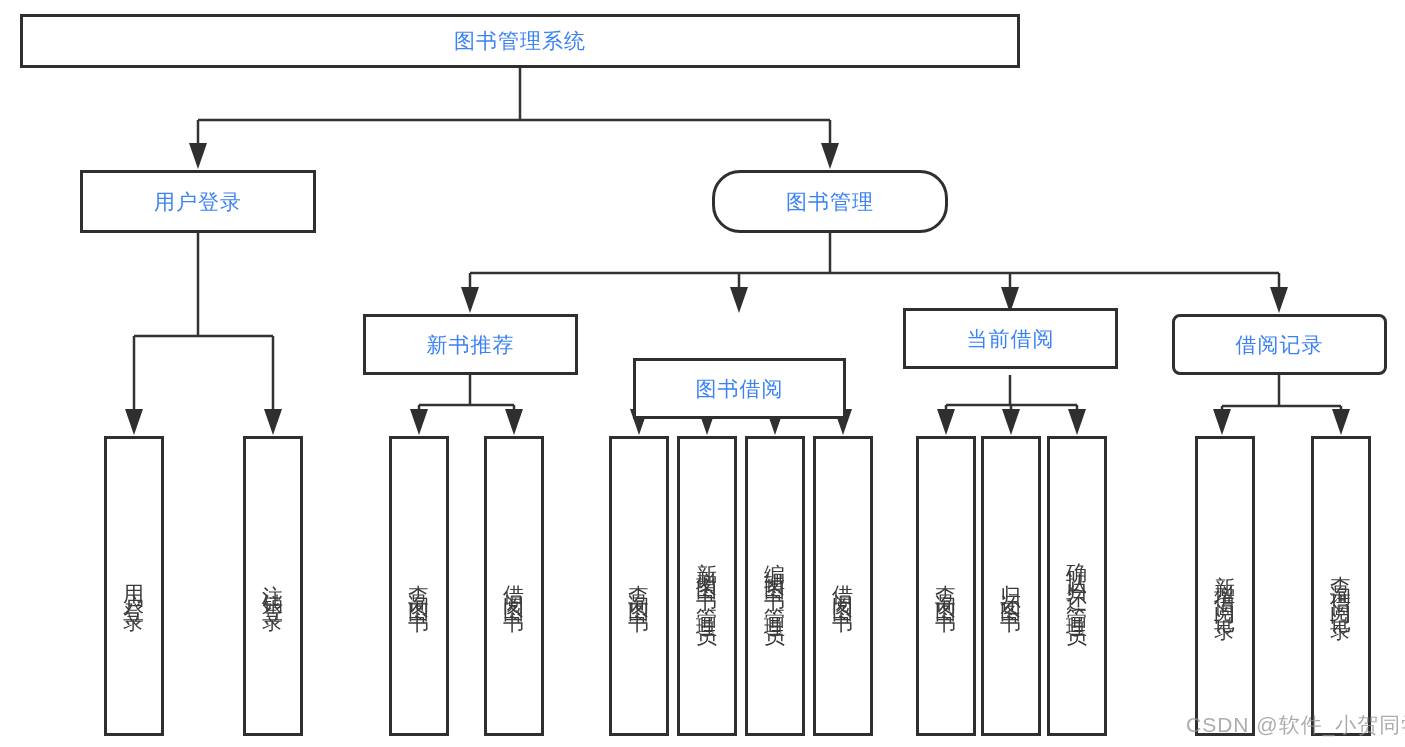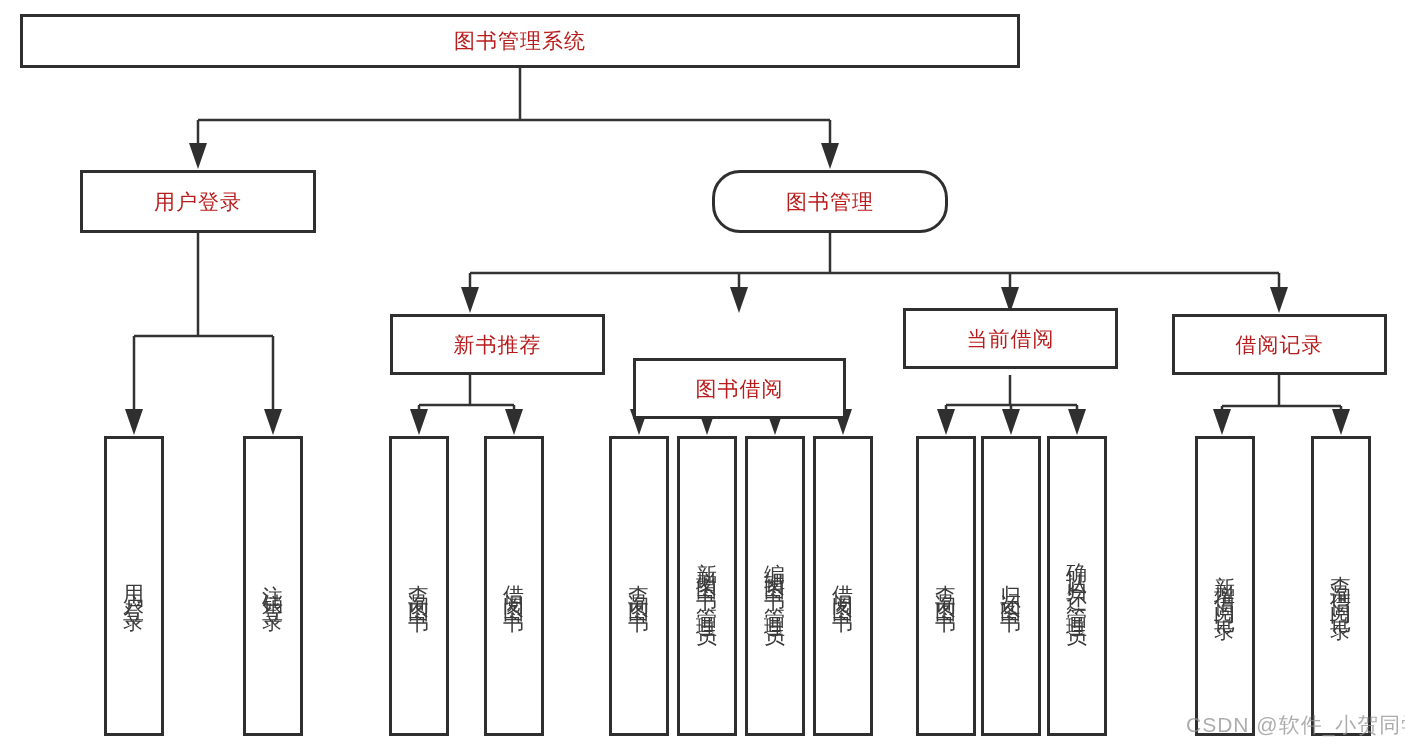--- a/index.html
+++ b/index.html
@@ -18,21 +18,21 @@
     position: absolute;
     left: 0; top: 0;
     width: 1405px; height: 747px;
     z-index: 1;
   }
 
   .node {
     position: absolute;
     background: #ffffff;
     border: 3px solid #2f2f2f;
-    color: #b91c1c;
+    color: #3b82f6;
     display: flex;
     align-items: center;
     justify-content: center;
     font-size: 21px;
     z-index: 2;
     letter-spacing: 1px;
   }
 
   .vnode {
     position: absolute;
@@ -149,30 +149,30 @@
     <span>图书管理系统</span>
   </div>
 
   <div class="node" style="left:80px; top:170px; width:236px; height:63px;">
     <span>用户登录</span>
   </div>
   <div class="node" style="left:712px; top:170px; width:236px; height:63px;border-radius:28px;">
     <span>图书管理</span>
   </div>
 
-  <div class="node" style="left:363px; top:314px; width:215px; height:61px;margin-left:27px;">
+  <div class="node" style="left:363px; top:314px; width:215px; height:61px;">
     <span>新书推荐</span>
   </div>
   <div class="node" style="left:633px; top:314px; width:213px; height:61px;margin-top:44px;">
     <span>图书借阅</span>
   </div>
   <div class="node" style="left:903px; top:308px; width:215px; height:61px;">
     <span>当前借阅</span>
   </div>
-  <div class="node" style="left:1172px; top:314px; width:215px; height:61px;">
+  <div class="node" style="left:1172px; top:314px; width:215px; height:61px;border-radius:8px;">
     <span>借阅记录</span>
   </div>
 
   <div class="vnode" style="left:104px;">
     <span class="vtext">用户登录</span>
   </div>
   <div class="vnode" style="left:243px;">
     <span class="vtext">注销登录</span>
   </div>
 

